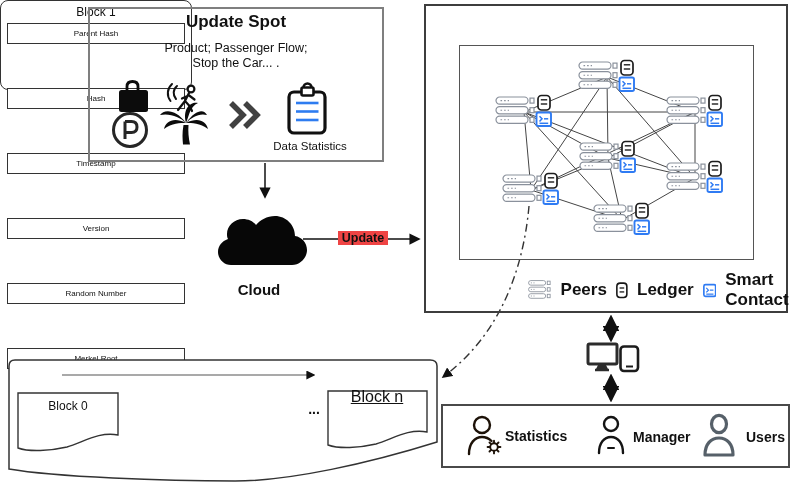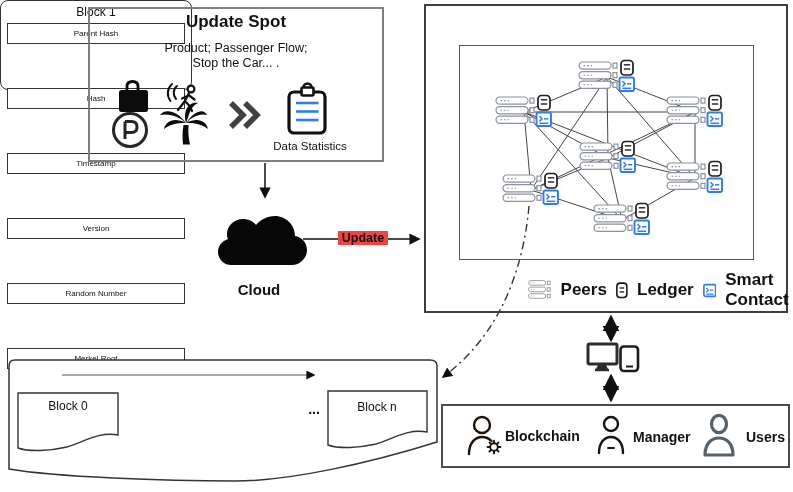--- a/index.html
+++ b/index.html
@@ -18,21 +18,21 @@
   .cloud-lbl{left:228px;top:281px;width:62px;font-size:15px;font-weight:bold;}
   .update-lbl{left:338px;top:231px;width:50px;font-size:12.5px;font-weight:bold;background:#ef4444;z-index:3;}
   .net-box{left:424px;top:4px;width:364px;height:309px;border:2px solid #3d3d3d;}
   .net-title{left:424px;top:14px;width:364px;font-size:16.5px;font-weight:bold;}
   .net-inner{left:459px;top:45px;width:295px;height:215px;border:1.5px solid #555;}
   #network{left:458px;top:44px;z-index:2;}
   .legend{left:528px;top:274px;height:32px;display:flex;align-items:center;gap:9px;z-index:3;}
   .legend span{font-size:17px;font-weight:700;}
   .bc-title{left:120px;top:322px;width:150px;font-size:20px;font-weight:bold;}
   .block0-lbl{left:27px;top:399px;width:82px;font-size:12px;}
-  .blockn-lbl{left:336px;top:400px;width:82px;font-size:12px;}
+  .blockn-lbl{left:336px;top:388px;width:82px;font-size:16px;text-decoration:underline;}
   .ellipsis-lbl{left:302px;top:401px;width:24px;font-size:14px;font-weight:bold;}
   .block1{left:125px;top:382px;width:192px;height:90px;border:1.5px solid #333;border-radius:8px;
           background:#fff;z-index:2;padding:3px 6px;box-sizing:border-box;}
   .block1-title{text-align:center;font-size:12px;margin:1px 0 4px 0;}
   .cells{display:grid;grid-template-columns:repeat(1,1fr);column-gap:5px;row-gap:9px;gap:44px;}
   .cell{border:1px solid #333;min-height:17px;display:flex;align-items:center;justify-content:center;
         text-align:center;font-size:8px;line-height:1.15;padding:1px;background:#fff;}
   .actors-box{left:441px;top:404px;width:349px;height:64px;border:2px solid #4a4a4a;}
   .sup-lbl{left:505px;top:428px;font-size:14px;font-weight:bold;}
   .mgr-lbl{left:633px;top:429px;font-size:14px;font-weight:bold;}
@@ -249,21 +249,21 @@
 
   <div class="lbl ctr scenic-title">Update Spot</div>
   <div class="lbl ctr scenic-line1">Product; Passenger Flow;</div>
   <div class="lbl ctr scenic-line2">Stop the Car... .</div>
   <div class="lbl ctr data-stat">Data Statistics</div>
   <div class="lbl ctr cloud-lbl">Cloud</div>
   <div class="lbl ctr update-lbl">Update</div>
   <div class="lbl ctr block0-lbl">Block 0</div>
   <div class="lbl ctr ellipsis-lbl">...</div>
   <div class="lbl ctr blockn-lbl">Block n</div>
-  <div class="lbl sup-lbl">Blockchain</div>
+  <div class="lbl sup-lbl">Statistics</div>
   <div class="lbl mgr-lbl">Manager</div>
   <div class="lbl usr-lbl">Users</div>
 
   <div class="block1">
     <div class="block1-title">Block 1</div>
     <div class="cells">
       <div class="cell">Parent Hash</div>
       <div class="cell">Hash</div>
       <div class="cell">Timestamp</div>
       <div class="cell">Version</div>

